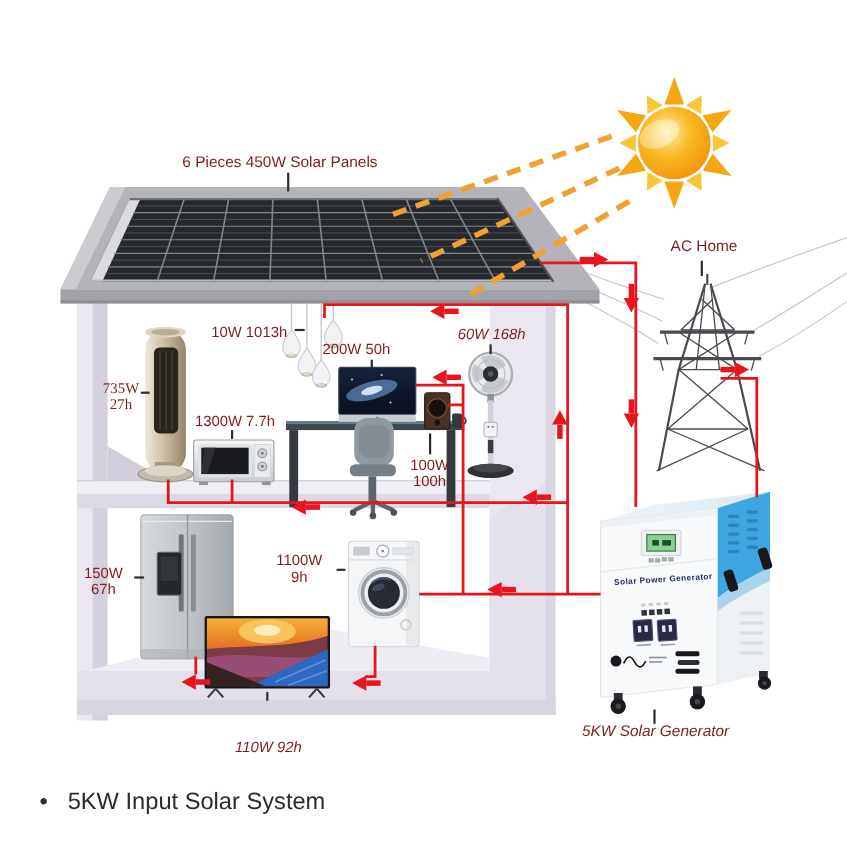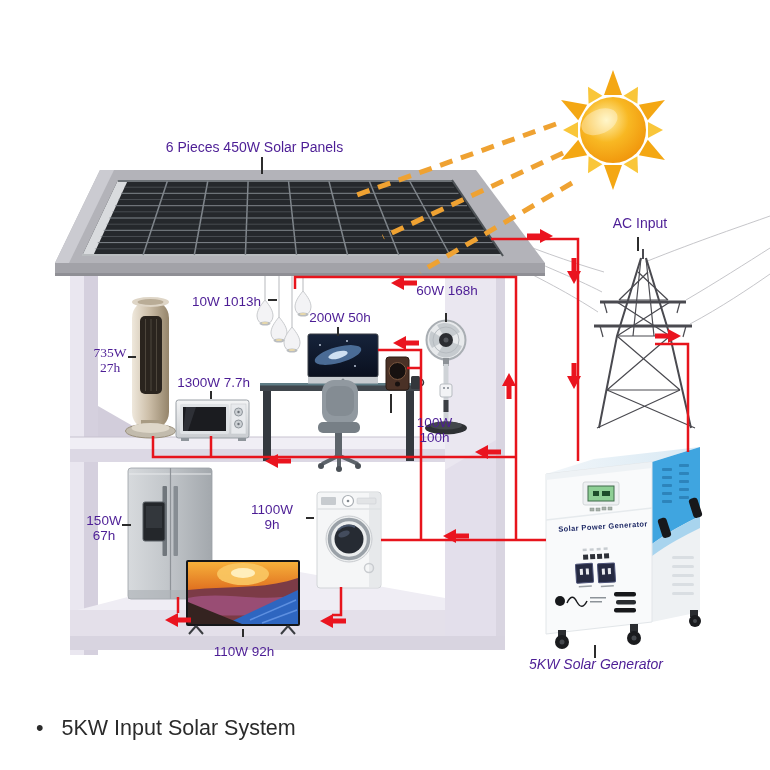--- a/index.html
+++ b/index.html
@@ -1,19 +1,19 @@
 <!DOCTYPE html>
 <html><head>
 <meta charset="utf-8">
 <style>
   html,body{margin:0;padding:0;background:#fff;}
   #stage{position:relative;width:770px;height:770px;background:#ffffff;overflow:hidden;
          font-family:"Liberation Sans", sans-serif;}
   #art{position:absolute;left:0;top:0;}
-  .lbl{position:absolute;color:#4c1d95;font-size:13.5px;line-height:15px;white-space:nowrap;}
+  .lbl{position:absolute;color:#7f1d1d;font-size:13.5px;line-height:15px;white-space:nowrap;}
   .lbl.center{text-align:center;}
   .lbl.big{font-size:14px;}
   .two-line div{text-align:center;}
   #generator-front-text{position:absolute;left:549px;top:522px;width:108px;text-align:center;
       font-size:7.5px;font-weight:bold;letter-spacing:.4px;color:#1f2a66;
       transform:rotate(-3.5deg);}
   #caption{position:absolute;left:36px;top:714px;display:flex;align-items:flex-start;
       color:#2b2b2b;font-size:21.5px;line-height:28px;}
   #caption .dot{font-size:21.5px;margin-right:18px;}
 </style>
@@ -440,51 +440,51 @@
     <path d="M391,394 V413"></path>
     <path d="M122,525 H131"></path>
     <path d="M306,518 H314"></path>
     <path d="M243,629 V637"></path>
     <path d="M595,645 V658"></path>
   </g>
 </svg>
 
 <div class="lbl big center" style="left:152px;top:140px;width:205px;">6 Pieces 450W Solar Panels</div>
 
-<div class="lbl big center" style="left:598px;top:216px;width:84px;">AC Input</div>
+<div class="lbl big center" style="left:598px;top:216px;width:84px;">AC Home</div>
 
 <div class="lbl" style="left:192px;top:294px;">10W 1013h</div>
 
-<div class="lbl center" style="left:308px;top:310px;width:64px;">200W 50h</div>
-
-<div class="lbl center" style="left:414px;top:283px;width:66px;">60W 168h</div>
+<div class="lbl center" style="left:292px;top:310px;width:64px;">200W 50h</div>
+
+<div class="lbl center" style="left:414px;top:296px;width:66px;font-style:italic;">60W 168h</div>
 
 <div class="lbl two-line" style="left:88px;top:345px;width:44px;font-family:Liberation Serif, serif;">
   <div>735W</div>
   <div>27h</div>
 </div>
 
 <div class="lbl center" style="left:174px;top:375px;width:76px;text-align:right;">1300W 7.7h</div>
 
-<div class="lbl two-line" style="left:367px;top:415px;width:47px;margin-left:44px;">
+<div class="lbl two-line" style="left:367px;top:415px;width:47px;">
   <div>100W</div>
   <div>100h</div>
 </div>
 
-<div class="lbl two-line" style="left:82px;top:513px;width:44px;">
+<div class="lbl two-line" style="left:72px;top:513px;width:44px;">
   <div>150W</div>
   <div>67h</div>
 </div>
 
 <div class="lbl two-line" style="left:247px;top:502px;width:50px;">
   <div>1100W</div>
   <div>9h</div>
 </div>
 
-<div class="lbl center" style="left:210px;top:644px;width:68px;">110W 92h</div>
+<div class="lbl center" style="left:210px;top:672px;width:68px;font-style:italic;">110W 92h</div>
 
 <div class="lbl big center" style="left:520px;top:657px;width:152px;font-style:italic;">5KW Solar Generator</div>
 
 <div id="generator-front-text">Solar Power Generator</div>
 
 <div id="caption">
   <span class="dot">•</span>
   <span>5KW Input Solar System</span>
 </div>
 

